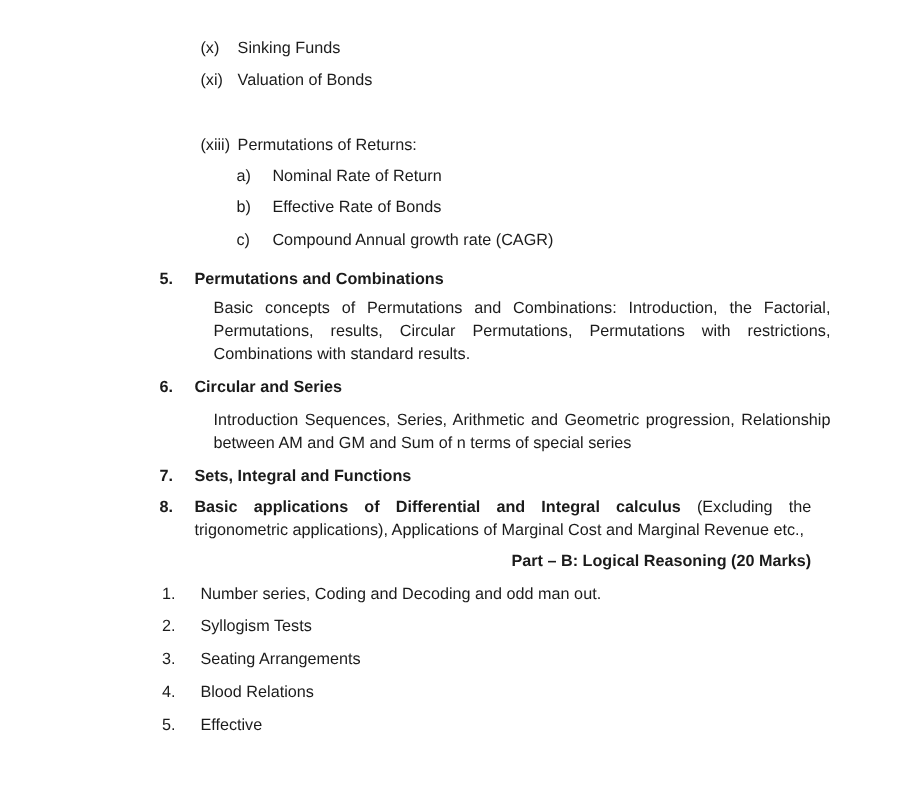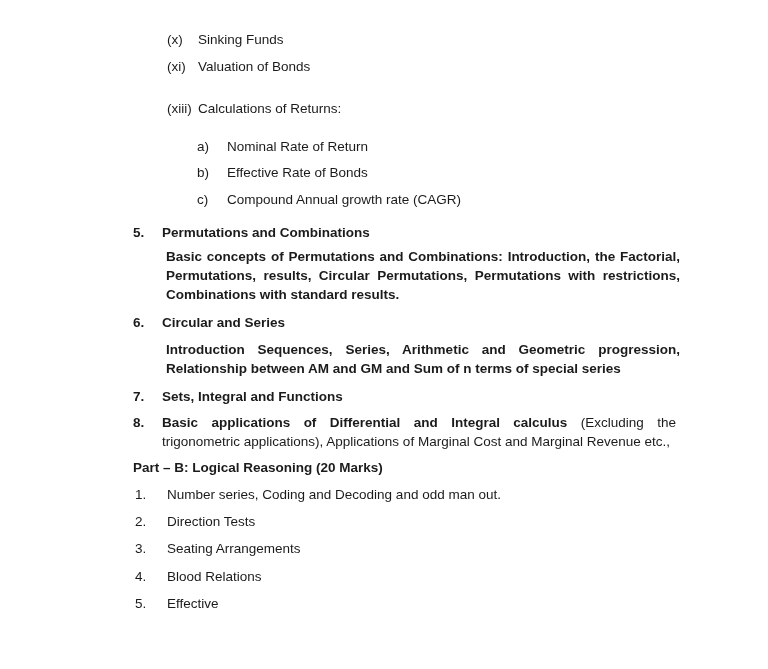--- a/index.html
+++ b/index.html
@@ -29,39 +29,38 @@
   .letter { left: 197px; }
   .letter .label { width: 30px; }
 
   
   .section { left: 133px; font-weight: bold; }
   .section .label { width: 29px; }
 
   
   .para {
     position: absolute;
-    left: 166px;
+    left: 178px;
     width: 514px;
     line-height: 19px;
     text-align: justify;
-    font-weight: bold;
   }
 
   
   .section-wrap { left: 133px; white-space: normal; }
   .section-wrap .label { width: 29px; font-weight: bold; }
   .section-wrap .body { width: 514px; text-align: justify; }
   .section-wrap .bold { font-weight: bold; margin-top: 40px; }
 
   
   .center-head {
     position: absolute;
     left: 133px;
     width: 543px;
-    text-align: left;
+    text-align: right;
     font-weight: bold;
     line-height: 19px;
   }
 
   
   .num { left: 135px; }
   .num .label { width: 32px; }
 </style>
 </head>
 <body>
@@ -69,23 +68,23 @@
 <div class="page" style="background: rgb(255, 255, 255); color: rgb(27, 27, 27);">
 
   <div class="row roman" style="top:30px">
     <span class="label">(x)</span>
     <span class="text">Sinking Funds</span>
   </div>
   <div class="row roman" style="top:57px">
     <span class="label">(xi)</span>
     <span class="text">Valuation of Bonds</span>
   </div>
-  <div class="row roman" style="top:99px">
+  <div class="row roman" style="top:111px">
     <span class="label">(xiii)</span>
-    <span class="text">Calculations of Returns:</span>
+    <span class="text">Permutations of Returns:</span>
   </div>
 
   <div class="row letter" style="top:137px">
     <span class="label">a)</span>
     <span class="text">Nominal Rate of Return</span>
   </div>
   <div class="row letter" style="top:163px">
     <span class="label">b)</span>
     <span class="text">Effective Rate of Bonds</span>
   </div>
@@ -117,21 +116,21 @@
   </div>
 
   <div class="center-head" style="top:458px">Part – B: Logical Reasoning (20 Marks)</div>
 
   <div class="row num" style="top:485px">
     <span class="label">1.</span>
     <span class="text">Number series, Coding and Decoding and odd man out.</span>
   </div>
   <div class="row num" style="top:512px">
     <span class="label">2.</span>
-    <span class="text">Direction Tests</span>
+    <span class="text">Syllogism Tests</span>
   </div>
   <div class="row num" style="top:539px">
     <span class="label">3.</span>
     <span class="text">Seating Arrangements</span>
   </div>
   <div class="row num" style="top:567px">
     <span class="label">4.</span>
     <span class="text">Blood Relations</span>
   </div>
   <div class="row num" style="top:594px">

